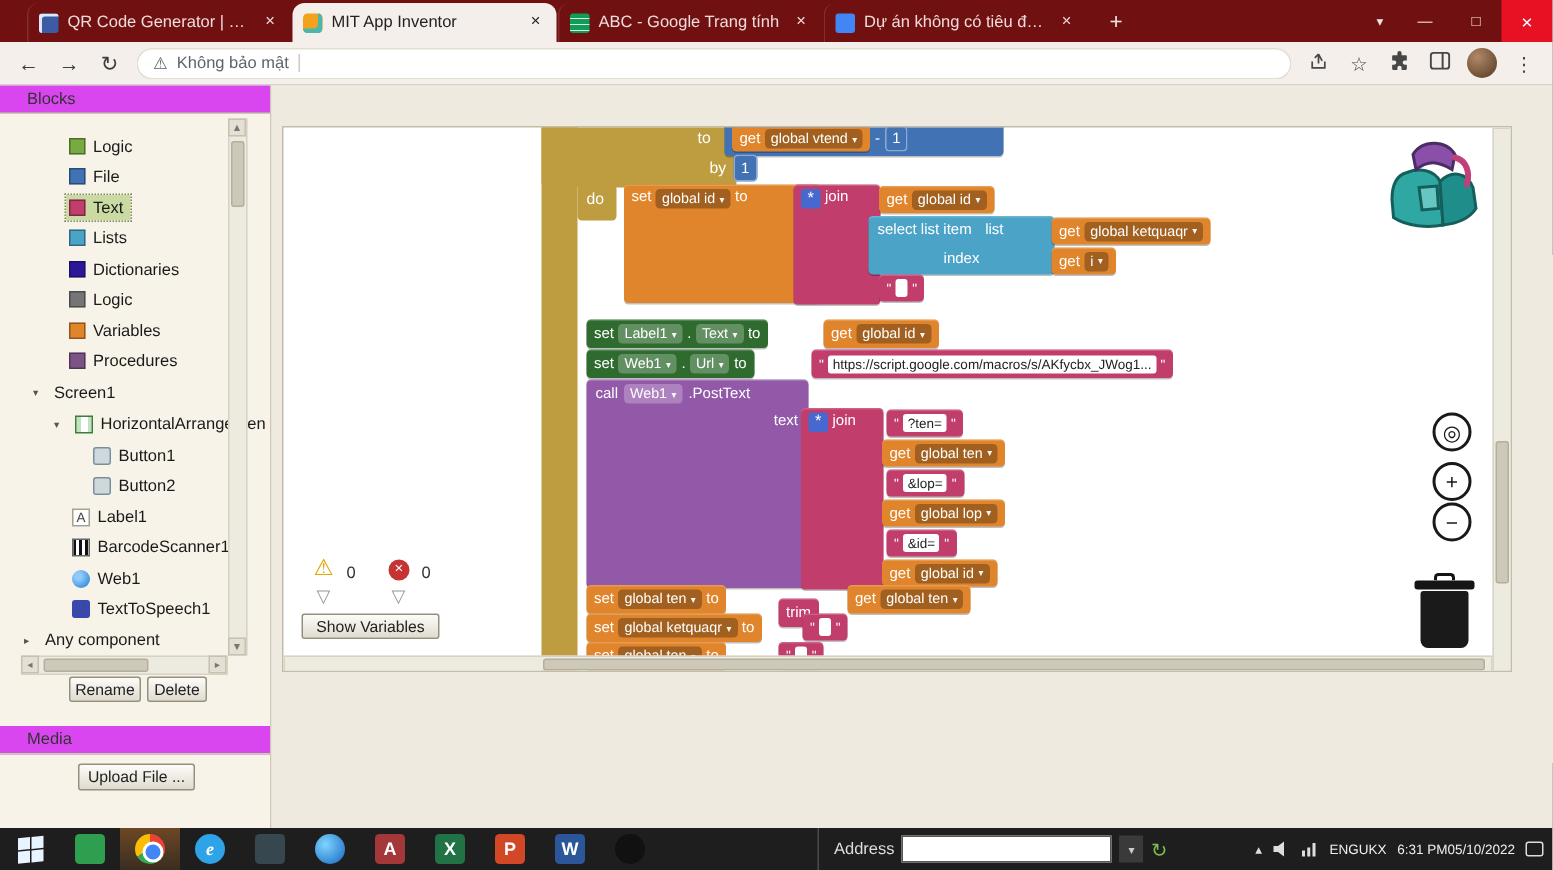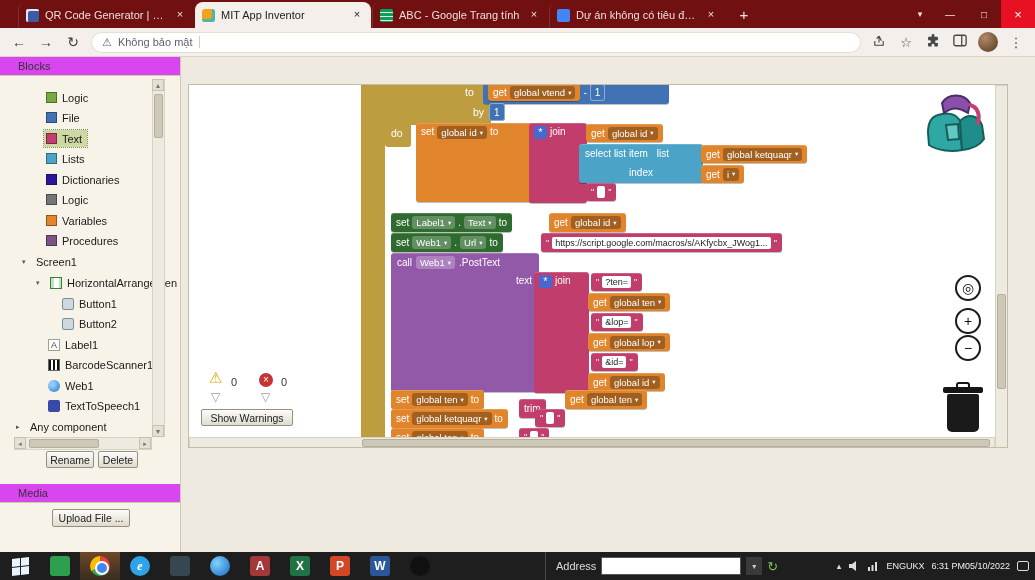--- a/index.html
+++ b/index.html
@@ -423,21 +423,21 @@
         <div class="blk str" style="left: 330px; top: 343px; height: 18px; background-color: rgb(193, 61, 108);">
           <span class="wbox"> </span>
         </div>
 
         <span style="position:absolute;left:20px;top:284px;font-size:15px;color:#e0a800">⚠</span>
         <span class="wtxt" style="left:42px;top:291px">0</span>
         <span style="position:absolute;left:70px;top:288px;width:14px;height:14px;border-radius:50%;background:#c53333;color:#fff;font-size:10px;text-align:center;line-height:14px">×</span>
         <span class="wtxt" style="left:92px;top:291px">0</span>
         <span style="position:absolute;left:22px;top:305px;font-size:12px;color:#999">▽</span>
         <span style="position:absolute;left:72px;top:305px;font-size:12px;color:#999">▽</span>
-        <div class="btn" style="left:12px;top:324px;width:92px;height:17px">Show Warnings</div>
+        <div class="btn" style="left:12px;top:324px;width:92px;height:17px">Show Variables</div>
 
         <svg width="70" height="62" viewBox="0 0 70 62" style="position:absolute;left:733px;top:6px">
           <path d="M16 24 C8 26 6 34 6 42 L7 54 C16 60 30 61 40 59 L38 30 C34 22 24 21 16 24 Z" fill="#2fa8a4" stroke="#145f5c" stroke-width="2"></path>
           <path d="M38 30 L40 59 C50 58 58 54 62 48 L60 34 C56 24 46 22 38 30 Z" fill="#1f8e8a" stroke="#145f5c" stroke-width="2"></path>
           <path d="M20 12 C26 2 42 2 48 12 L46 22 C36 16 30 16 22 22 Z" fill="#8a4fa8" stroke="#4a2d66" stroke-width="2"></path>
           <path d="M24 34 L36 33 L37 48 L26 49 Z" fill="#66c6c2" stroke="#145f5c" stroke-width="2"></path>
           <path d="M48 14 C56 16 58 24 56 32" fill="none" stroke="#c2407a" stroke-width="4" stroke-linecap="round"></path>
         </svg>
 
         <div class="zoom" style="top:190px">

